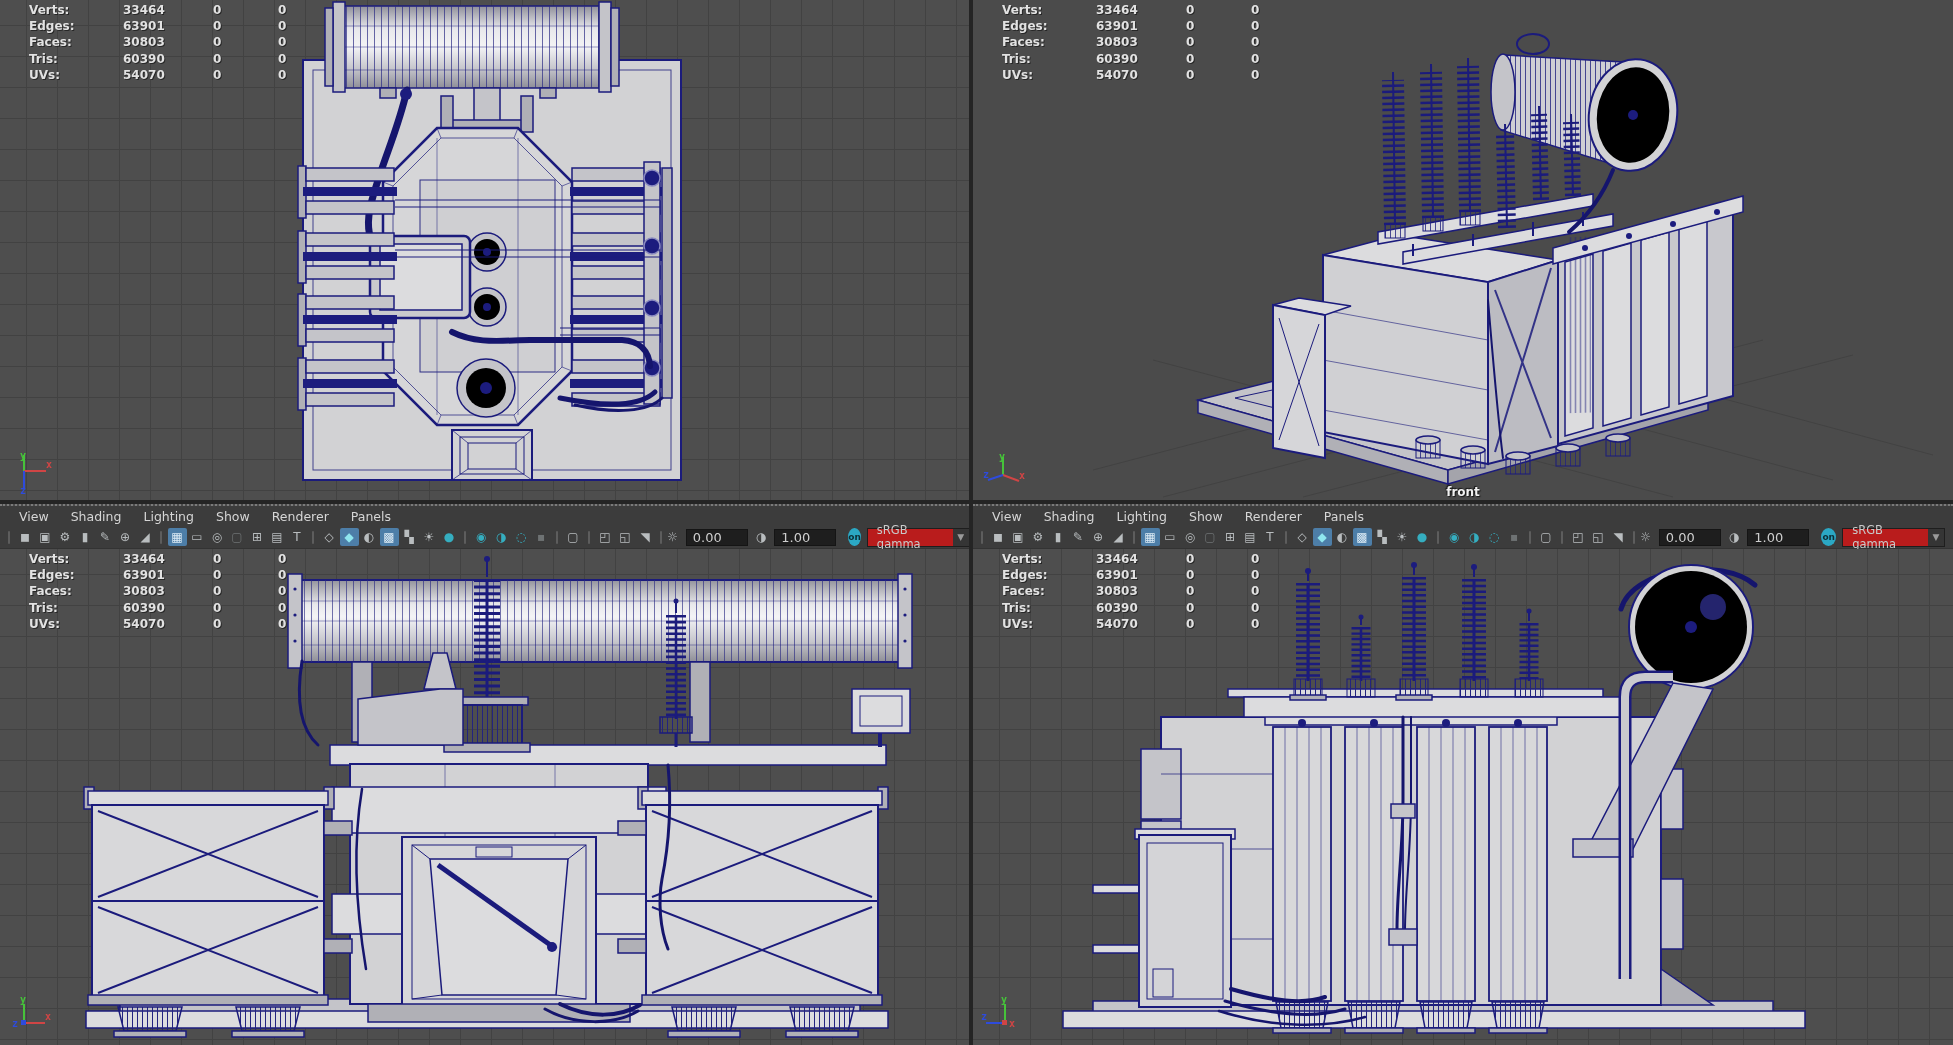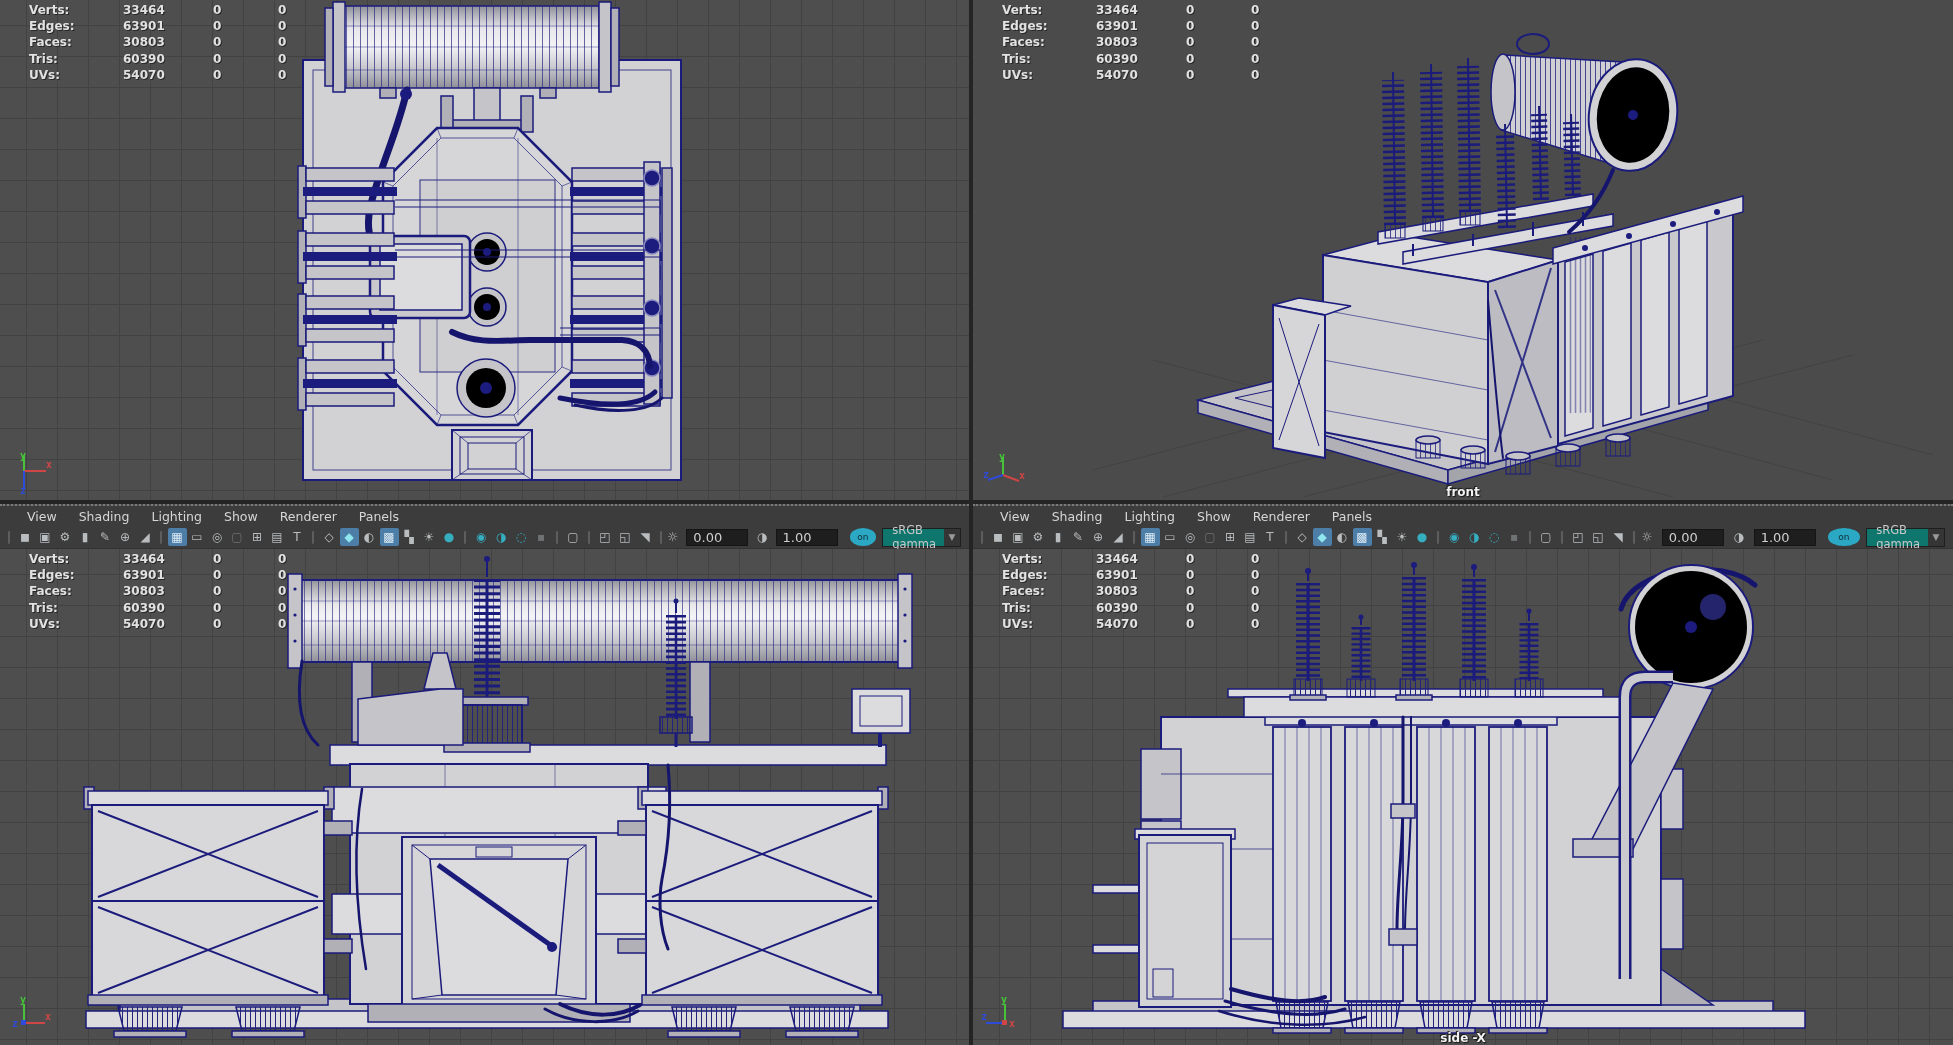--- a/index.html
+++ b/index.html
@@ -3,34 +3,34 @@
 <meta charset="utf-8">
 <style>
   html,body{margin:0;padding:0;background:#242424;}
   body{width:1953px;height:1045px;overflow:hidden;font-family:"DejaVu Sans",sans-serif;-webkit-font-smoothing:antialiased;}
   .app{position:relative;width:1953px;height:1045px;display:grid;grid-template-columns:969px 980px;grid-template-rows:500px 541px;gap:4px;background:#242424;}
   .panel{position:relative;overflow:hidden;background:#4b4b4b;}
   .panel.bottom{border-top:2px dotted #7a7a7a;box-sizing:border-box;}
 
   
   .vp-chrome{height:42px;background:#3c3c3c;border-bottom:1px solid #333;}
-  .menubar{height:20px;display:flex;align-items:center;padding-left:16px;}
+  .menubar{height:20px;display:flex;align-items:center;padding-left:8px;}
   .menu-item{color:#d6d6d6;font-size:12.5px;padding:0 11px;cursor:default;}
   .toolbar{height:22px;display:flex;align-items:center;padding:0 3px;}
   .tb-icons{display:flex;align-items:center;}
   .tb-icon{width:19px;height:18px;line-height:18px;text-align:center;font-size:12px;color:#b9bdbf;border-radius:2px;margin:0 .5px;cursor:default;}
   .tb-icon.active{background:#4d7ea8;color:#dcebf5;}
   .tb-icon.cyan{color:#35aec0;}
   .tb-icon.active.cyan{color:#8fe6ef;}
   .tb-icon.dim{color:#6e7273;}
   .tb-icon.sep{width:2px;height:13px;background:#5d5d5d;margin:0 5px;border-radius:1px;padding:0;}
   .tb-glyph{width:17px;text-align:center;font-size:12px;color:#b9bdbf;}
   .tb-num{width:48px;height:15px;background:#1e1e1e;border:1px solid #151515;color:#cfcfcf;font-size:13px;font-family:"DejaVu Sans",sans-serif;padding:0 6px;margin:0 8px;}
-  .tb-on{width:40px;height:18px;border-radius:50%;background:#2ba8c4;color:#0d2e36;font-size:9px;font-weight:normal;text-align:center;line-height:18px;margin:0 4px;}
-  .tb-dd{flex:1;height:17px;margin:0 5px 0 2px;background:#0f766e;border:1px solid #1e1e1e;display:flex;align-items:center;color:#c9c9c9;font-size:11.5px;padding-left:9px;}
+  .tb-on{width:40px;height:18px;border-radius:50%;background:#2ba8c4;color:#0d2e36;font-size:9px;font-weight:bold;text-align:center;line-height:18px;margin:0 4px;}
+  .tb-dd{flex:1;height:17px;margin:0 5px 0 2px;background:#b91c1c;border:1px solid #1e1e1e;display:flex;align-items:center;color:#c9c9c9;font-size:11.5px;padding-left:9px;gap:24px;}
   .dd-arrow{margin-left:auto;width:24px;text-align:center;color:#9a9a9a;font-size:9px;background:#353535;align-self:stretch;line-height:17px;}
 
   
   .vp-content{position:relative;width:100%;}
   .vp-content.full{height:100%;}
   .vp-content.below{height:497px;}
   .grid-bg{background-color:#4e4e4e;background-image:linear-gradient(#424242 1px,transparent 1px),linear-gradient(90deg,#424242 1px,transparent 1px);background-size:31px 31px;background-position:-5px -6px;}
   .persp-bg{background:#4b4b4b;}
   .model-svg{position:absolute;left:0;top:0;z-index:1;}
 
@@ -834,17 +834,16 @@
           </div>
         </div>
       <svg class="axis" width="46" height="46" viewBox="0 0 46 46">
         <line x1="24" y1="28" x2="24" y2="9" stroke="#46c33a" stroke-width="2"></line>
         <line x1="24" y1="28" x2="5" y2="28" stroke="#2e4bdc" stroke-width="2"></line>
         <rect x="21" y="25" width="5" height="5" fill="#d04545"></rect>
         <text x="20" y="8" fill="#46c33a">y</text>
         <text x="0" y="25" fill="#2e4bdc">z</text>
         <text x="28" y="32" fill="#d04545">x</text>
       </svg>
-      <div class="vp-label">side -X</div>
     </div>
   </div>
 
 </div>
 
 </body></html>

